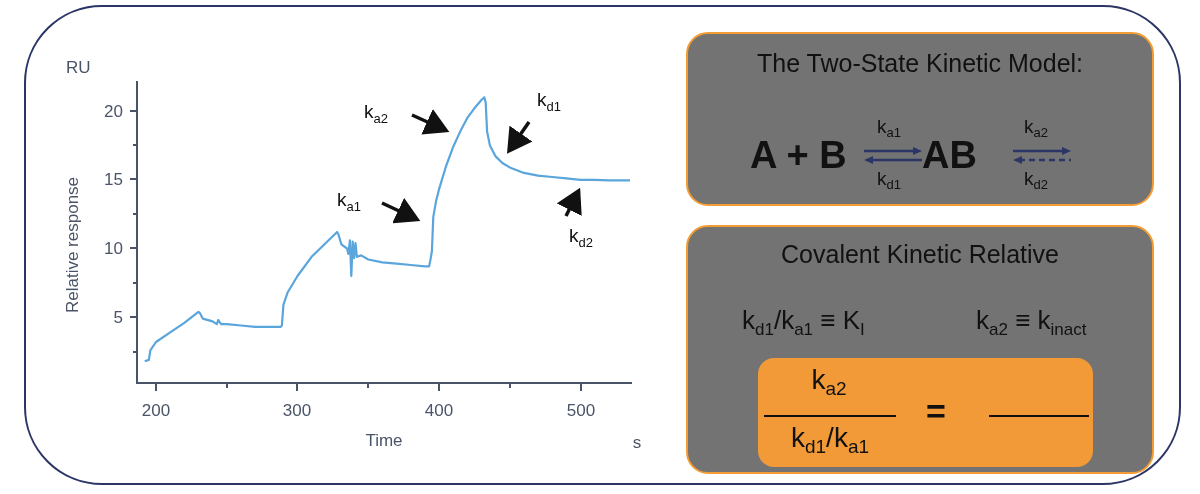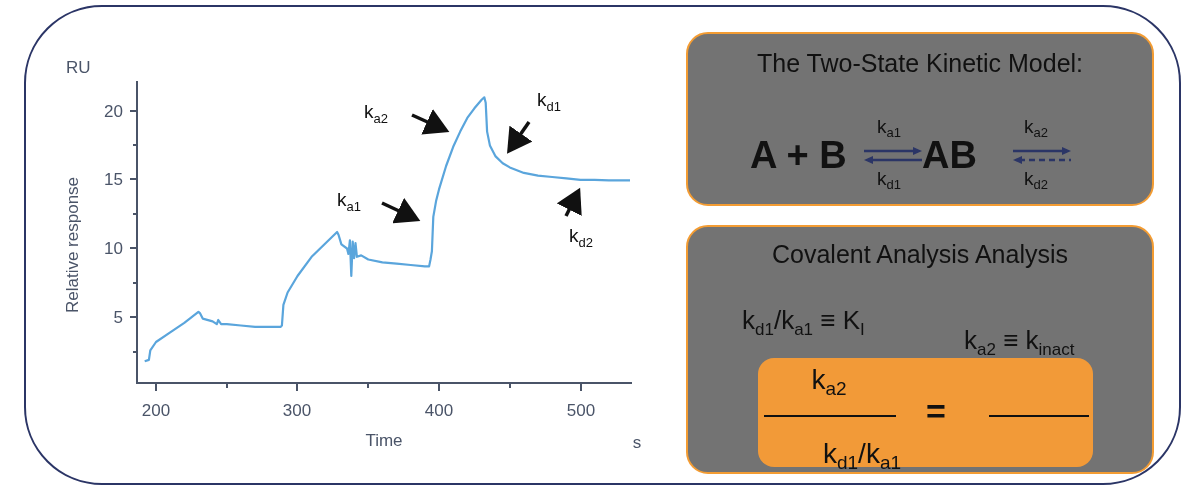--- a/index.html
+++ b/index.html
@@ -105,25 +105,25 @@
       <line x1="2" y1="5" x2="56" y2="5" stroke="#2b3566" stroke-width="2.5"></line>
       <path d="M60,5 L51,1 L51,9 z" fill="#2b3566"></path>
       <line x1="8" y1="14" x2="60" y2="14" stroke="#2b3566" stroke-width="2.5" stroke-dasharray="6,4"></line>
       <path d="M2,14 L11,10 L11,18 z" fill="#2b3566"></path>
     </svg>
     <span class="k-lbl" style="left:314px; top:54px;"><span>k</span><sub>d2</sub></span>
   </div>
 </div>
 
 <div class="box box2">
-  <div class="box-title">Covalent Analysis Analysis</div>
+  <div class="box-title">Covalent Kinetic Relative</div>
   <div class="defs">
     <span style="position:absolute; left:54px;"><span>k</span><sub>d1</sub><span>/</span><span>k</span><sub>a1</sub><span> ≡ </span><span>K</span><sub>I</sub></span>
-    <span style="position:absolute; left:276px;margin-top:20px;"><span>k</span><sub>a2</sub><span> ≡ </span><span>k</span><sub>inact</sub></span>
+    <span style="position:absolute; left:288px;"><span>k</span><sub>a2</sub><span> ≡ </span><span>k</span><sub>inact</sub></span>
   </div>
   <div class="orange-box">
     <div class="frac" style="left:6px; width:130px; top:6px;"><span>k</span><sub>a2</sub></div>
     <div class="frac-line" style="left:6px; width:132px; top:57px;"></div>
-    <div class="frac" style="left:0px; width:144px; top:80px;margin-left:32px;"><span>k</span><sub>d1</sub><span>/</span><span>k</span><sub>a1</sub></div>
+    <div class="frac" style="left:0px; width:144px; top:64px;"><span>k</span><sub>d1</sub><span>/</span><span>k</span><sub>a1</sub></div>
     <div class="eq-sign" style="left:168px; top:34px;">=</div>
     <div class="frac-line" style="left:231px; width:100px; top:57px;"></div>
   </div>
 </div>
 
 </body></html>

